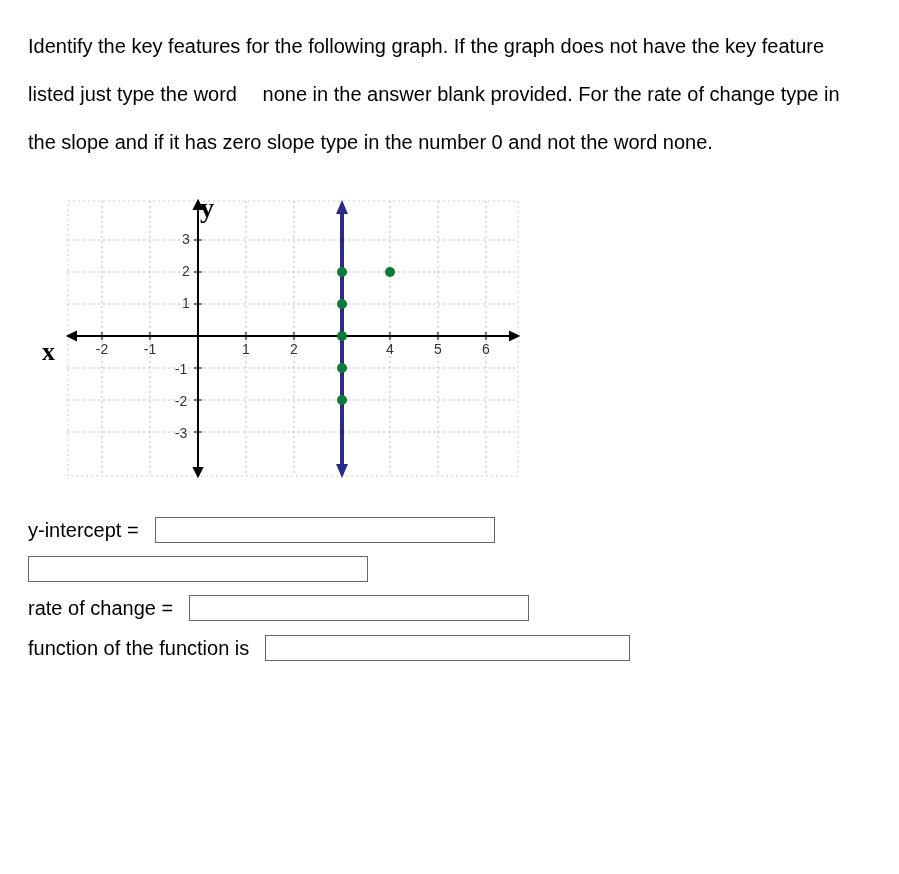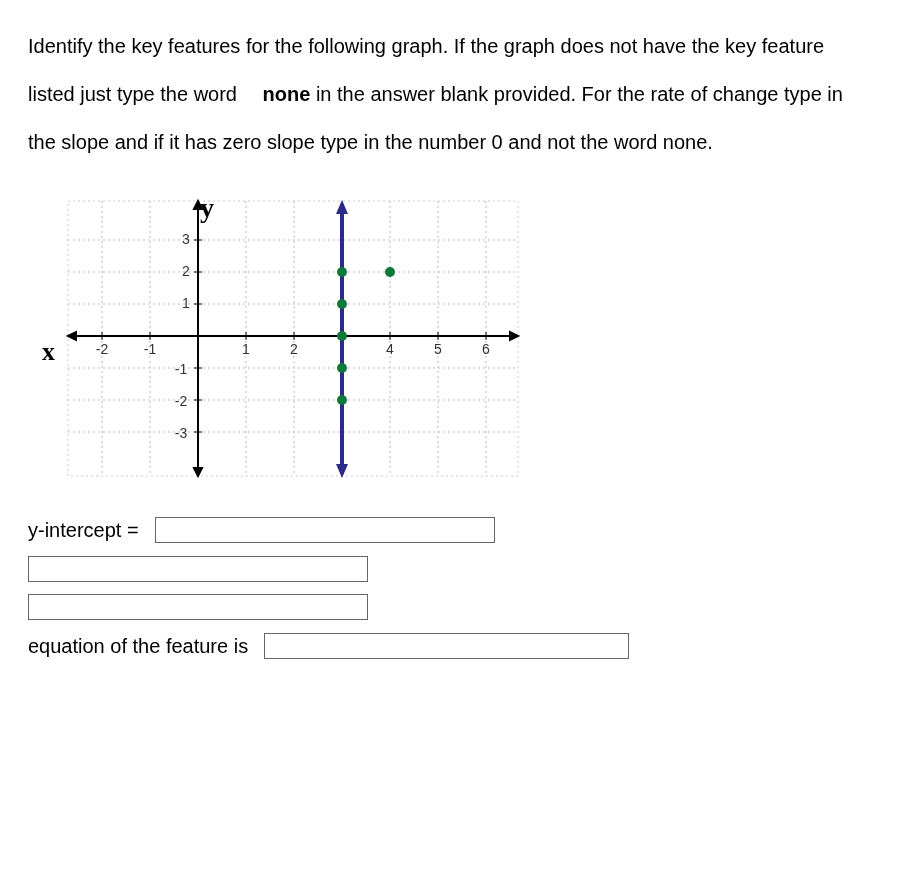--- a/index.html
+++ b/index.html
@@ -7,21 +7,21 @@
       margin: 0;
       padding: 22px 28px;
       font-family: Arial, Helvetica, sans-serif;
       font-size: 20px;
       color: #000;
       background: #fff;
       width: 899px;
       line-height: 2.4;
     }
     .instructions { margin-bottom: 20px; }
-    .instructions .em { font-weight: bold; padding-left: 20px; }
+    .instructions .em { font-weight: normal; padding-left: 20px; }
     .graph-wrap { position: relative; width: 510px; height: 300px; margin: 10px 0 30px 0; }
     svg { display:block; }
     .ylabel { position:absolute; top:-12px; left:172px; font-family: 'Brush Script MT', cursive; font-size:28px; font-weight:bold; }
     .xlabel { position:absolute; top:135px; left:14px; font-family: 'Brush Script MT', cursive; font-size:26px; font-weight:bold; }
     .row { margin: 12px 0; font-size:20px; display:flex; align-items:center; gap:16px; line-height:1.4; }
     .row label { white-space: nowrap; }
     .row input {
       border: 1px solid #666;
       height: 26px;
       padding: 2px 6px;
@@ -128,19 +128,20 @@
 <div class="row">
   <label>y-intercept =</label>
   <input type="text" style="width: 340px;" value="">
 </div>
 
 <div class="row">
   <input type="text" style="width: 340px;" value="">
 </div>
 
 <div class="row">
+  <label>rate of change =</label>
   <input type="text" style="width: 340px;" value="">
 </div>
 
 <div class="row">
-  <label>equation of the feature is</label>
+  <label>function of the function is</label>
   <input type="text" style="width: 365px;" value="">
 </div>
 
 </body></html>

